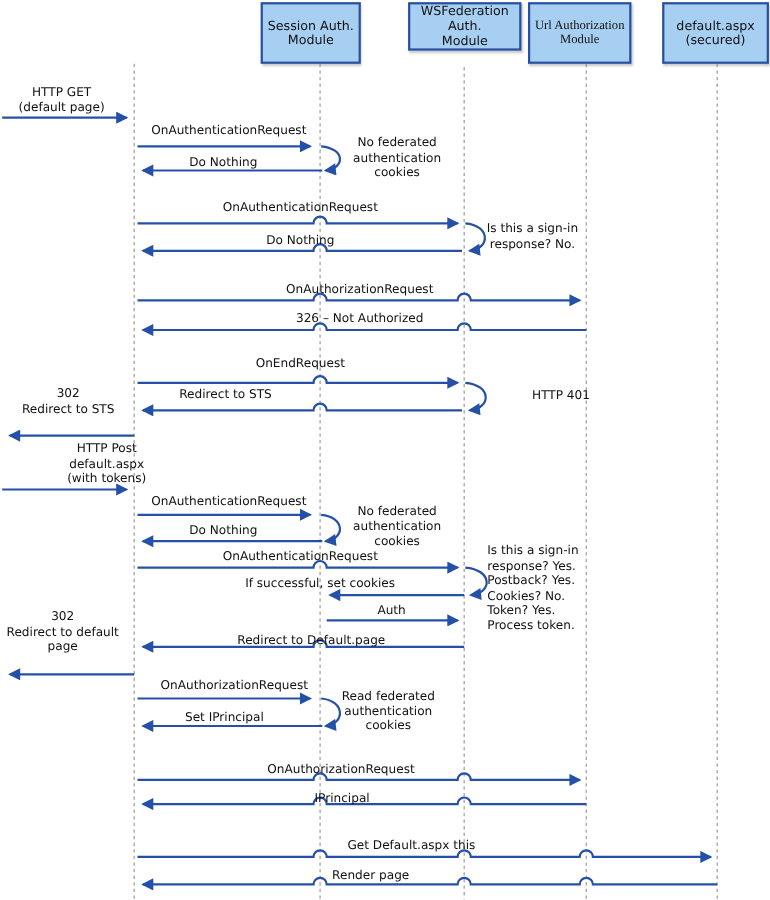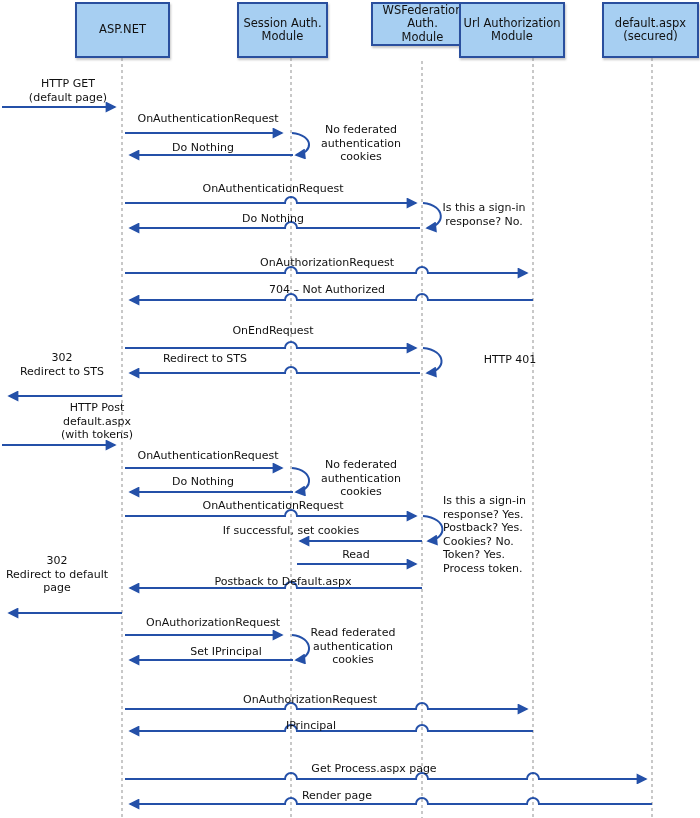--- a/index.html
+++ b/index.html
@@ -80,61 +80,60 @@
       <path d="M293,660 L130,660" marker-end="url(#ah)"></path>
 
       <path d="M125,709 L285,709 A6,6 0 0 1 297,709 L416,709 A6,6 0 0 1 428,709 L527,709" marker-end="url(#ah)"></path>
       <path d="M533,731 L428,731 A6,6 0 0 0 416,731 L297,731 A6,6 0 0 0 285,731 L130,731" marker-end="url(#ah)"></path>
 
       <path d="M125,779 L285,779 A6,6 0 0 1 297,779 L416,779 A6,6 0 0 1 428,779 L527,779 A6,6 0 0 1 539,779 L646,779" marker-end="url(#ah)"></path>
       <path d="M652,804 L539,804 A6,6 0 0 0 527,804 L428,804 A6,6 0 0 0 416,804 L297,804 A6,6 0 0 0 285,804 L130,804" marker-end="url(#ah)"></path>
     </g>
   </svg>
 
-  <div class="actor" style="left:75px;width:95px;height:56px;"><span>ASP.NET</span></div>
   <div class="actor" style="left:237px;width:91px;height:56px;"><span>Session Auth.
 Module</span></div>
   <div class="actor" style="left:371px;width:103px;height:44px;"><span>WSFederation
 Auth.
 Module</span></div>
-  <div class="actor" style="left:459px;width:106px;height:56px;"><span>Url Authorization
+  <div class="actor" style="left:480px;width:94px;height:56px;font-family:Liberation Serif, serif;"><span>Url Authorization
 Module</span></div>
   <div class="actor" style="left:602px;width:97px;height:56px;"><span>default.aspx
 (secured)</span></div>
 
-  <div class="lbl" style="left:68px;top:77px;">HTTP GET
+  <div class="lbl" style="left:56px;top:77px;">HTTP GET
 (default page)</div>
   <div class="lbl" style="left:62px;top:351px;">302
 Redirect to STS</div>
   <div class="lbl" style="left:63px;top:401px;margin-left:34px;">HTTP Post
 default.aspx
 (with tokens)</div>
   <div class="lbl" style="left:57px;top:554px;">302
 Redirect to default
 page</div>
 
   <div class="lbl" style="left:208px;top:112px;">OnAuthenticationRequest</div>
   <div class="lbl" style="left:203px;top:141px;">Do Nothing</div>
   <div class="lbl" style="left:273px;top:182px;">OnAuthenticationRequest</div>
   <div class="lbl" style="left:273px;top:212px;">Do Nothing</div>
   <div class="lbl" style="left:327px;top:256px;">OnAuthorizationRequest</div>
-  <div class="lbl" style="left:327px;top:283px;">704 – Not Authorized</div>
+  <div class="lbl" style="left:327px;top:283px;">326 – Not Authorized</div>
   <div class="lbl" style="left:273px;top:324px;">OnEndRequest</div>
   <div class="lbl" style="left:205px;top:352px;">Redirect to STS</div>
   <div class="lbl" style="left:208px;top:449px;">OnAuthenticationRequest</div>
   <div class="lbl" style="left:203px;top:475px;">Do Nothing</div>
   <div class="lbl" style="left:273px;top:499px;">OnAuthenticationRequest</div>
   <div class="lbl" style="left:291px;top:524px;">If successful, set cookies</div>
-  <div class="lbl" style="left:356px;top:548px;">Read</div>
-  <div class="lbl" style="left:283px;top:575px;">Postback to Default.aspx</div>
+  <div class="lbl" style="left:356px;top:548px;">Auth</div>
+  <div class="lbl" style="left:283px;top:575px;">Redirect to Default.page</div>
   <div class="lbl" style="left:213px;top:616px;">OnAuthorizationRequest</div>
-  <div class="lbl" style="left:226px;top:645px;">Set IPrincipal</div>
+  <div class="lbl" style="left:204px;top:645px;">Set IPrincipal</div>
   <div class="lbl" style="left:310px;top:693px;">OnAuthorizationRequest</div>
   <div class="lbl" style="left:311px;top:719px;">IPrincipal</div>
-  <div class="lbl" style="left:374px;top:762px;">Get Process.aspx page</div>
+  <div class="lbl" style="left:374px;top:762px;">Get Default.aspx this</div>
   <div class="lbl" style="left:337px;top:789px;">Render page</div>
 
   <div class="lbl" style="left:361px;top:123px;">No federated
 authentication
 cookies</div>
   <div class="lbl" style="left:484px;top:201px;">Is this a sign-in
 response? No.</div>
   <div class="lbl" style="left:487px;top:353px;margin-left:23px;">HTTP 401</div>
   <div class="lbl" style="left:361px;top:458px;">No federated
 authentication

